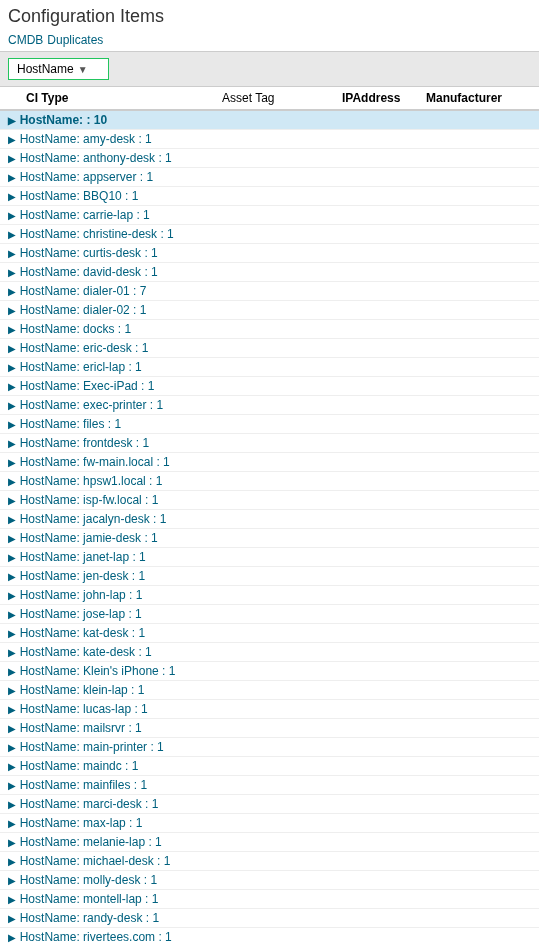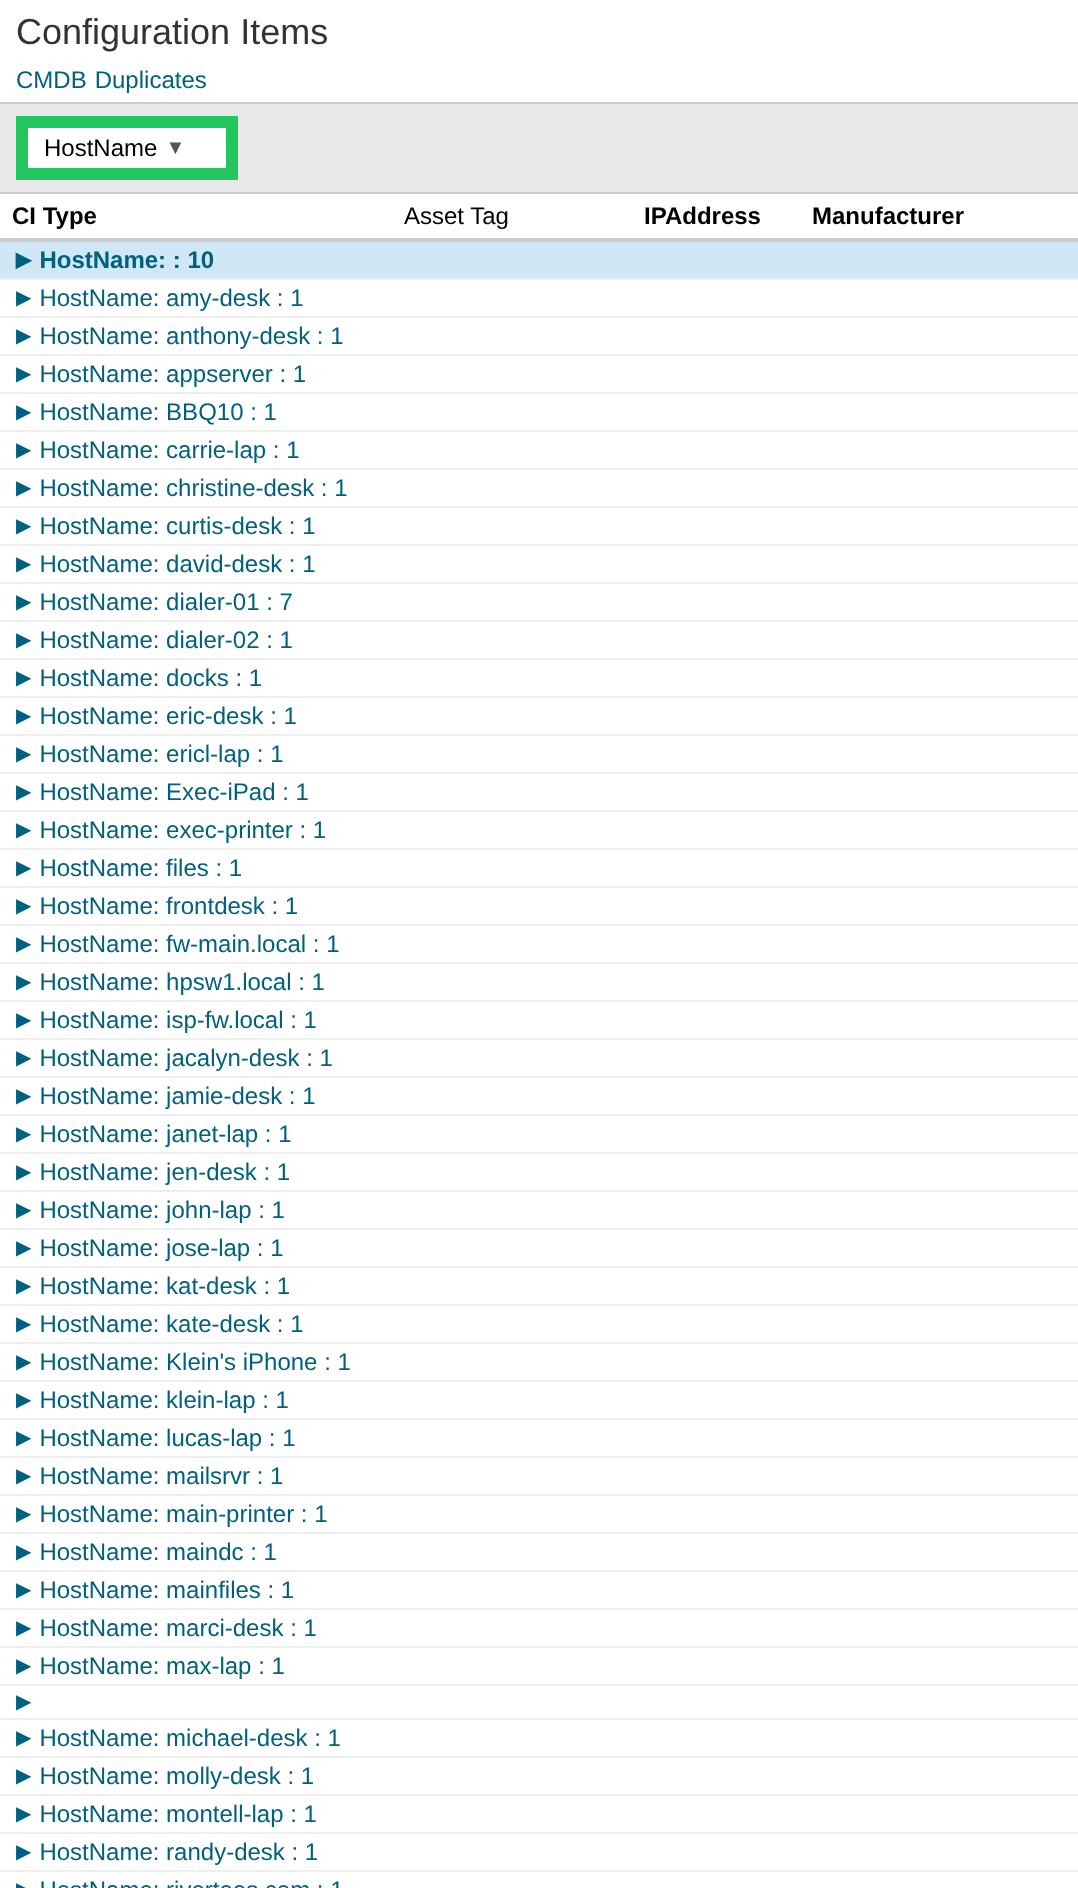--- a/index.html
+++ b/index.html
@@ -40,40 +40,40 @@
     .toolbar {
       background: #e8e8e8;
       padding: 6px 8px;
       display: flex;
       align-items: center;
       border-bottom: 1px solid #ccc;
     }
 
     .dropdown-btn {
       background: #fff;
-      border: 6px solid #22c55e;
+      border: 1px solid #22c55e;
       padding: 3px 20px 3px 8px;
       font-size: 12px;
       cursor: pointer;
       position: relative;
       display: flex;
       align-items: center;
       gap: 4px;
       min-width: 90px;
     }
 
     .dropdown-arrow {
       font-size: 10px;
       color: #555;
     }
 
     .table-header {
       display: flex;
       border-bottom: 2px solid #ccc;
-      padding: 4px 6px;
+      padding: 4px 26px;
       background: #fff;
     }
 
     .col-ci-type {
       width: 196px;
       font-weight: bold;
       font-size: 12px;
       color: #000;
     }
 
@@ -303,20 +303,21 @@
     <div class="row">
       <span class="row-arrow">▶</span>
       <span class="row-text">HostName: marci-desk : 1</span>
     </div>
     <div class="row">
       <span class="row-arrow">▶</span>
       <span class="row-text">HostName: max-lap : 1</span>
     </div>
     <div class="row">
       <span class="row-arrow">▶</span>
+      <span class="row-text">HostName: melanie-lap : 1</span>
     </div>
     <div class="row">
       <span class="row-arrow">▶</span>
       <span class="row-text">HostName: michael-desk : 1</span>
     </div>
     <div class="row">
       <span class="row-arrow">▶</span>
       <span class="row-text">HostName: molly-desk : 1</span>
     </div>
     <div class="row">

